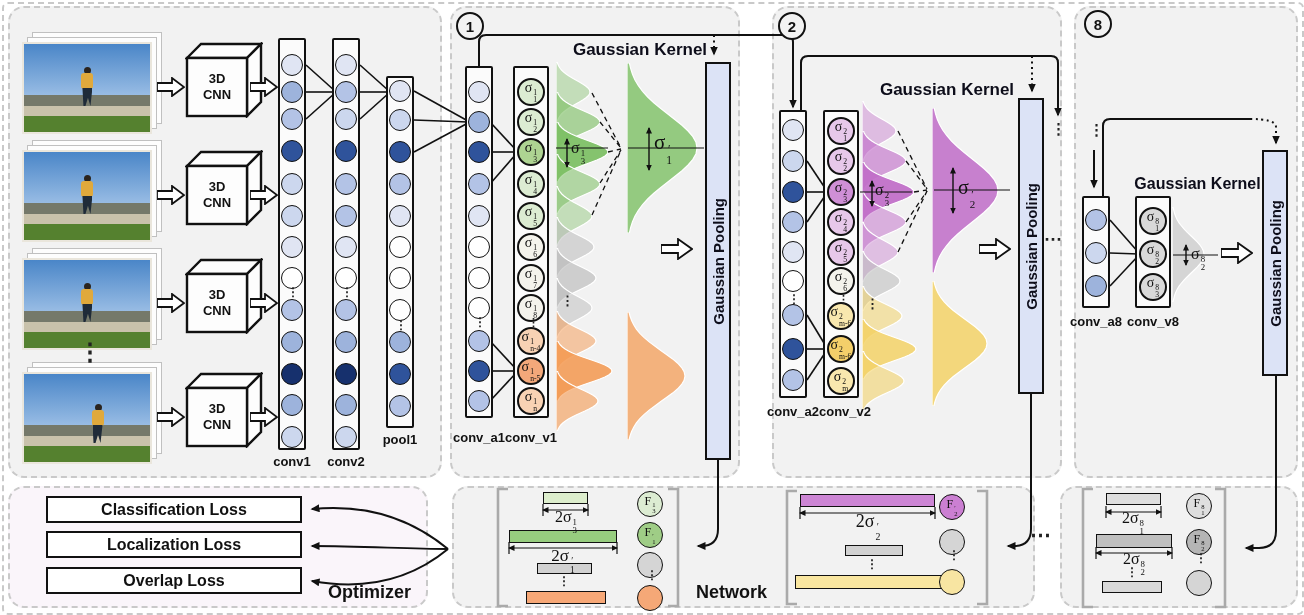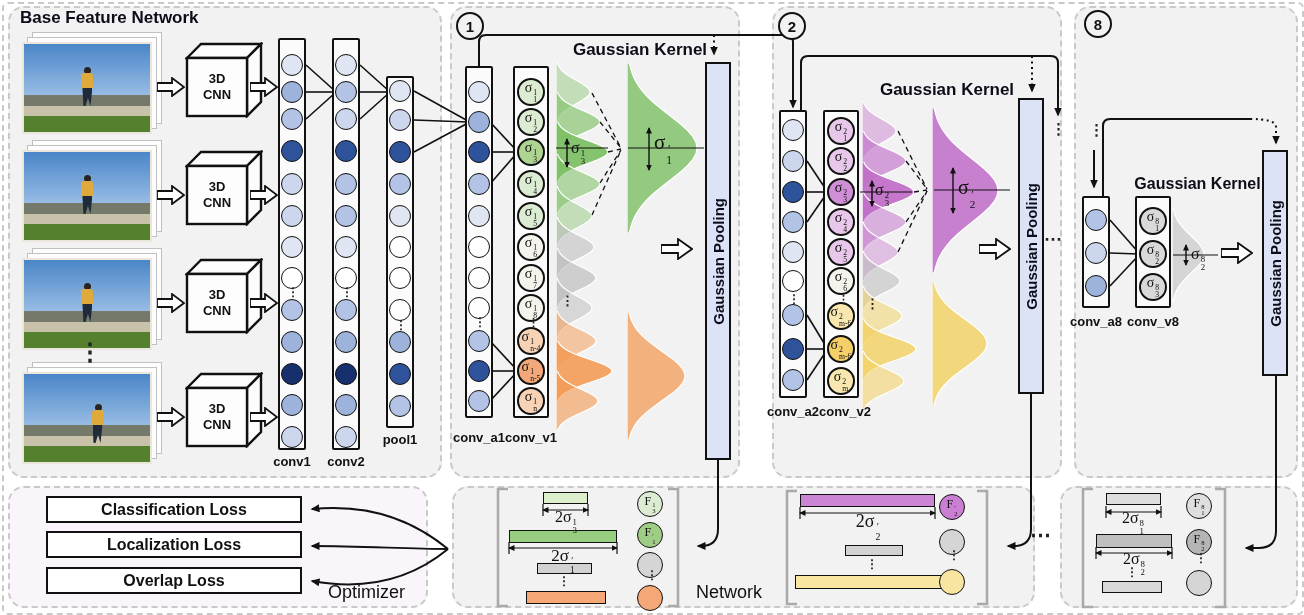--- a/index.html
+++ b/index.html
@@ -47,37 +47,36 @@
   .head{position:absolute;left:5px;top:0;width:7px;height:7px;border-radius:50%;background:#2b241e;}
   .torso{position:absolute;left:2px;top:6px;width:12px;height:16px;background:#e0a93c;border-radius:3px;}
   .legs{position:absolute;left:3px;top:21px;width:10px;height:18px;background:#1f2b38;
         clip-path:polygon(0 0,100% 0,80% 100%,55% 55%,30% 100%,10% 100%);}
   .cube{position:absolute;width:60px;height:58px;z-index:3;}
   .cube svg{position:absolute;left:-2px;top:-16px;}
   .cubetext{position:absolute;left:0;top:0;width:60px;height:58px;display:flex;flex-direction:column;
             align-items:center;justify-content:center;font-weight:bold;font-size:13px;line-height:1.25;z-index:1;}
   .barrow{position:absolute;z-index:3;line-height:0;}
   #overlay{position:absolute;left:0;top:0;z-index:2;}
-  .lt{position:absolute;z-index:4;font-weight:normal;}
+  .lt{position:absolute;z-index:4;font-weight:bold;}
 </style>
 </head>
 <body>
 
 <div id="canvas">
   <div class="outer"></div>
 
   <div class="panel" style="left:8px;top:6px;width:434px;height:472px"></div>
   <div class="panel" style="left:450px;top:6px;width:290px;height:472px"></div>
   <div class="panel" style="left:772px;top:6px;width:290px;height:472px"></div>
   <div class="panel" style="left:1074px;top:6px;width:224px;height:472px"></div>
   <div class="panel opt" style="left:8px;top:486px;width:420px;height:122px"></div>
   <div class="panel" style="left:452px;top:486px;width:583px;height:122px"></div>
   <div class="panel" style="left:1060px;top:486px;width:238px;height:122px"></div>
 
-  <div class="ptitle" style="left:20px;top:8px">Base Feature Network</div>
 
   <i class="gauss" style="left:556px;top:62px"><svg width="37" height="60">
         <path d="M0,0 L1.2,0.0 L1.8,2.0 L2.7,4.0 L3.9,6.0 L5.5,8.0 L7.6,10.0 L10.1,12.0 L13.0,14.0 L16.3,16.0 L19.8,18.0 L23.4,20.0 L26.7,22.0 L29.7,24.0 L32.0,26.0 L33.5,28.0 L34.0,30.0 L33.5,32.0 L32.0,34.0 L29.7,36.0 L26.7,38.0 L23.4,40.0 L19.8,42.0 L16.3,44.0 L13.0,46.0 L10.1,48.0 L7.6,50.0 L5.5,52.0 L3.9,54.0 L2.7,56.0 L1.8,58.0 L1.2,60.0 L0,60 Z" fill="#7cbf63" fill-opacity="0.40" stroke="#fff" stroke-width="1.2"></path>
       </svg></i>
   <i class="gauss" style="left:556px;top:92px"><svg width="47" height="60">
         <path d="M0,0 L1.5,0.0 L2.3,2.0 L3.5,4.0 L5.1,6.0 L7.1,8.0 L9.8,10.0 L13.0,12.0 L16.8,14.0 L21.1,16.0 L25.6,18.0 L30.2,20.0 L34.6,22.0 L38.4,24.0 L41.4,26.0 L43.3,28.0 L44.0,30.0 L43.3,32.0 L41.4,34.0 L38.4,36.0 L34.6,38.0 L30.2,40.0 L25.6,42.0 L21.1,44.0 L16.8,46.0 L13.0,48.0 L9.8,50.0 L7.1,52.0 L5.1,54.0 L3.5,56.0 L2.3,58.0 L1.5,60.0 L0,60 Z" fill="#7cbf63" fill-opacity="0.62" stroke="#fff" stroke-width="1.2"></path>
       </svg></i>
   <i class="gauss" style="left:556px;top:122px"><svg width="55" height="60">
         <path d="M0,0 L1.8,0.0 L2.7,2.0 L4.1,4.0 L6.0,6.0 L8.4,8.0 L11.6,10.0 L15.4,12.0 L19.9,14.0 L24.9,16.0 L30.3,18.0 L35.7,20.0 L40.9,22.0 L45.4,24.0 L49.0,26.0 L51.2,28.0 L52.0,30.0 L51.2,32.0 L49.0,34.0 L45.4,36.0 L40.9,38.0 L35.7,40.0 L30.3,42.0 L24.9,44.0 L19.9,46.0 L15.4,48.0 L11.6,50.0 L8.4,52.0 L6.0,54.0 L4.1,56.0 L2.7,58.0 L1.8,60.0 L0,60 Z" fill="#7cbf63" fill-opacity="0.92" stroke="#fff" stroke-width="1.2"></path>
       </svg></i>

